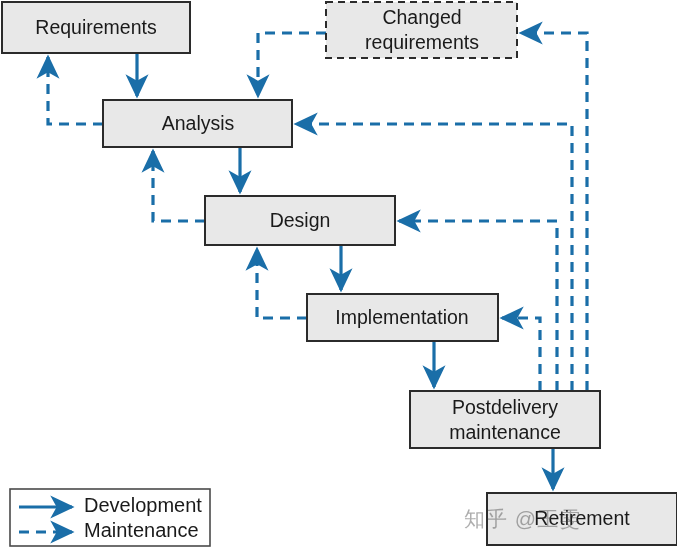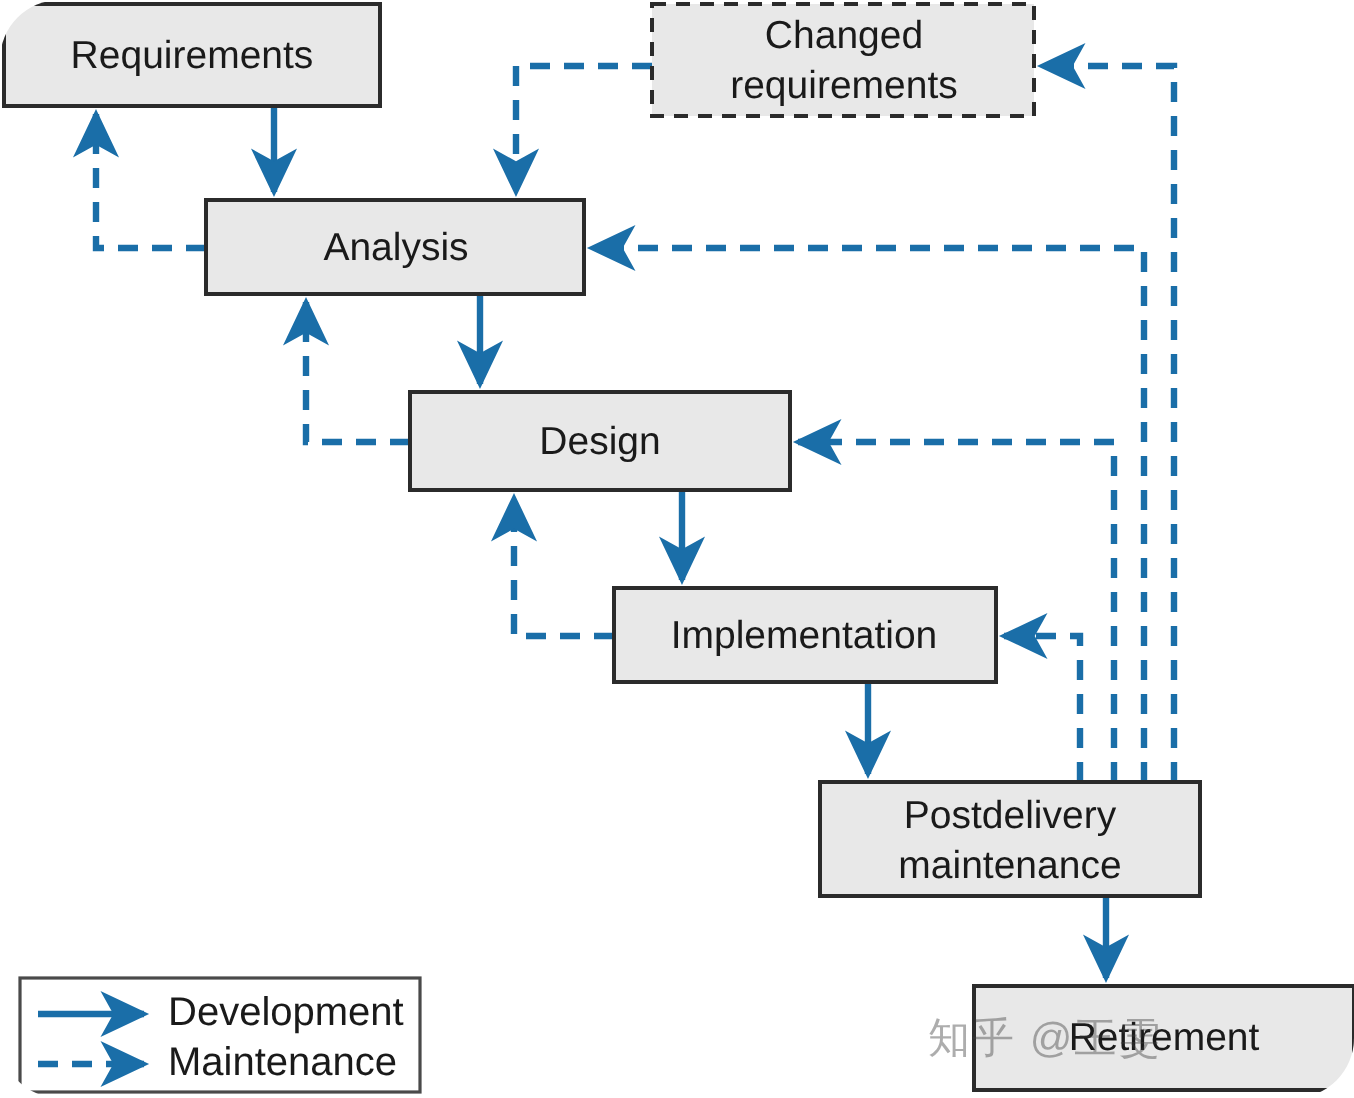--- a/index.html
+++ b/index.html
@@ -7,21 +7,20 @@
     padding: 0;
     background: #ffffff;
   }
   #diagram-root {
     position: relative;
     width: 677px;
     height: 549px;
     background: #ffffff;
     font-family: "Liberation Sans", sans-serif;
     overflow: hidden;
-    border-radius: 30px;
   }
   svg.canvas {
     position: absolute;
     top: 0;
     left: 0;
     width: 677px;
     height: 549px;
   }
   .node-rect {
     fill: #e8e8e8;

